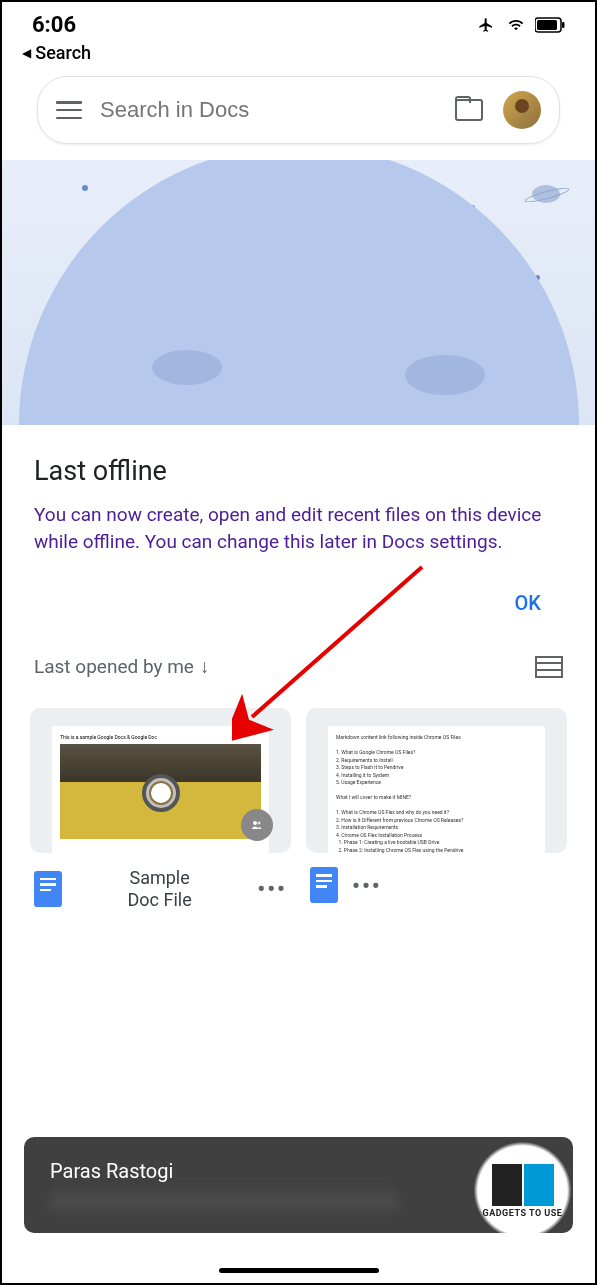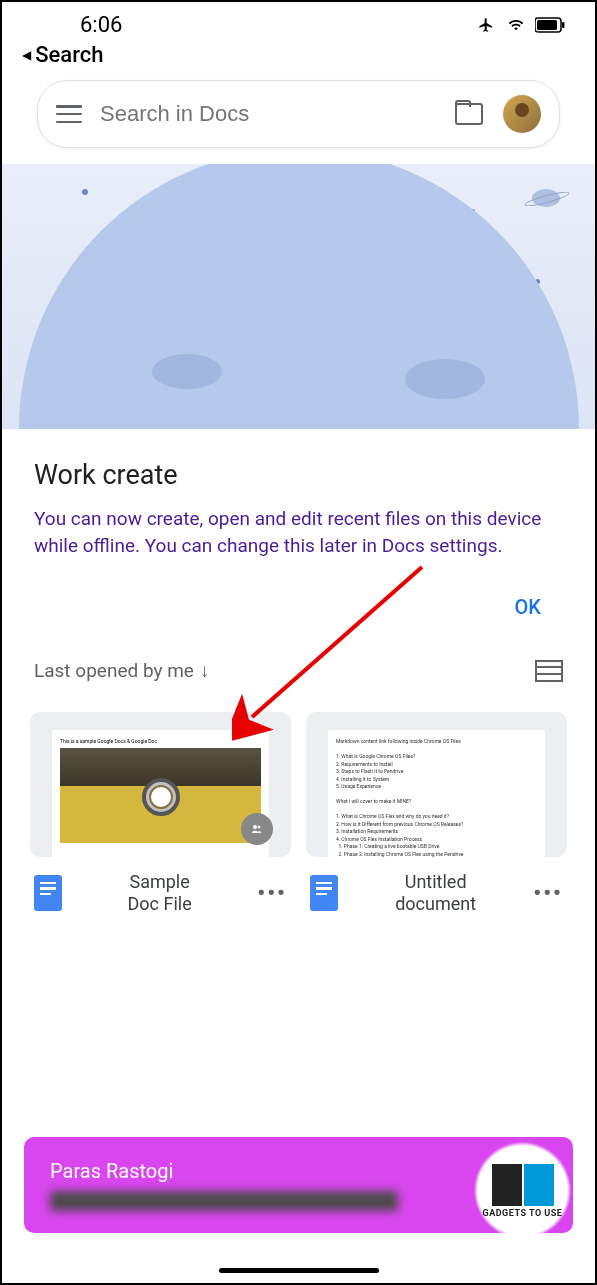--- a/index.html
+++ b/index.html
@@ -12,32 +12,31 @@
       position: relative;
       overflow: hidden;
     }
     
     
     .status-bar {
       display: flex;
       justify-content: space-between;
       align-items: center;
       padding: 10px 30px 5px;
-      font-weight: 400;
-      margin-left: 48px;
+      font-weight: 700;
     }
     .status-left { font-size: 22px; }
     .status-right { display: flex; gap: 8px; align-items: center; }
     .airplane-icon, .wifi-icon, .battery-icon { width: 22px; height: 16px; }
     
     .back-nav {
       display: flex;
       align-items: center;
       padding: 0 20px 8px;
-      font-size: 22px;
+      font-size: 18px;
       font-weight: 500;
     }
     .back-nav::before { content: '◀'; font-size: 12px; margin-right: 4px; }
     
     
     .search-container {
       margin: 5px 35px 16px;
       border: 1px solid #e0e0e0;
       border-radius: 30px;
       display: flex;
@@ -221,21 +220,21 @@
     
     
     .arrow {
       position: absolute; top: 555px; left: 230px;
       width: 200px; height: 200px; pointer-events: none;
     }
     
     
     .toast {
       position: absolute; bottom: 50px; left: 22px; right: 22px;
-      background: #d946ef; border-radius: 10px;
+      background: #404040; border-radius: 10px;
       padding: 22px 26px; color: #fff;
     }
     .toast-name { font-size: 20px; margin-bottom: 8px; }
     .toast-email {
       height: 20px; background: #4a4a4a; filter: blur(5px);
       width: 70%; border-radius: 3px;
     }
     
     
     .watermark {
@@ -307,21 +306,21 @@
   <div class="flag-pole"></div>
   <div class="flag">
       <div class="flag-check">✓</div>
     </div>
   <div class="planet"></div>
   <div class="crater1"></div>
     <div class="crater2"></div>
 </div>
 
 <div class="offline-card">
-  <div class="offline-title">Work create</div>
+  <div class="offline-title">Last offline</div>
   <div class="offline-desc">You can now create, open and edit recent files on this device while offline. You can change this later in Docs settings.</div>
 </div>
 <div class="ok-btn">OK</div>
 
 <div class="sort-row">
   <div class="sort-label">
     <span>Last opened by me</span>
     <span>↓</span>
   </div>
   <div class="view-toggle">
@@ -382,22 +381,20 @@
           6. Final Verdict: Should you install it?
         </div>
       </div>
     </div>
     <div class="file-footer">
       <div class="doc-icon">
           <span></span>
           <span></span>
           <span></span>
         </div>
-      <div class="file-name" style="white-space:pre-line">Untitled
-document</div>
       <div class="file-menu">•••</div>
     </div>
   </div>
 </div>
 
 <svg class="arrow" viewBox="0 0 200 200">
   <defs>
       <marker id="ah" markerWidth="12" markerHeight="12" refX="2" refY="6" orient="auto">
         <path d="M0,0 L12,6 L0,12 L3,6 z" fill="#e60000"></path>
       </marker>

